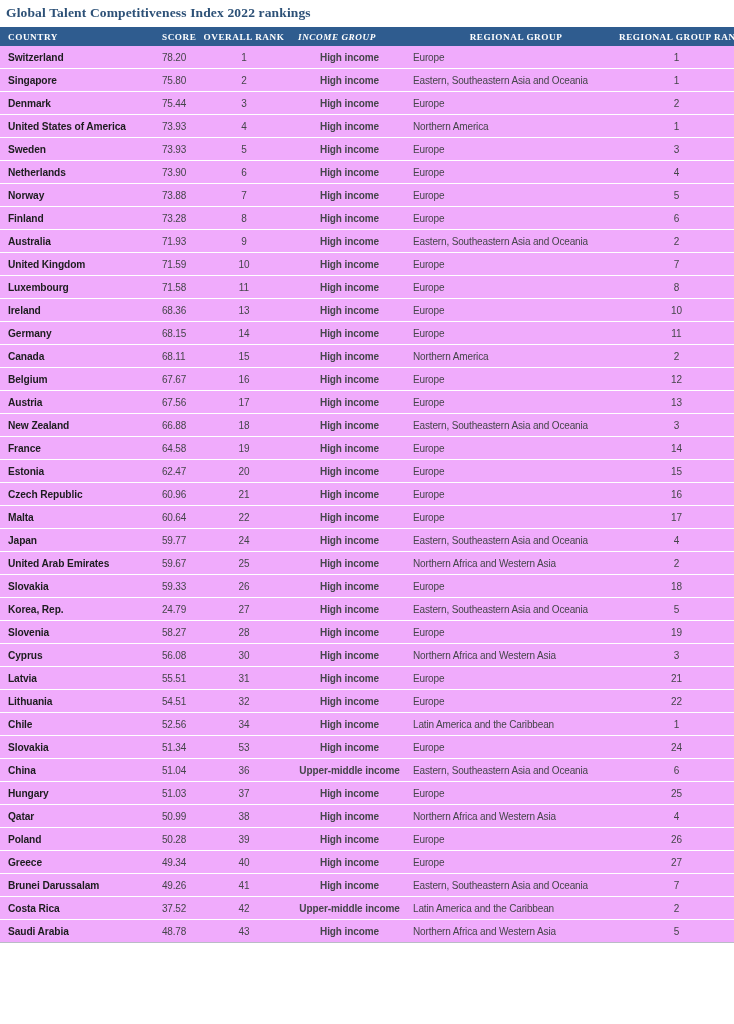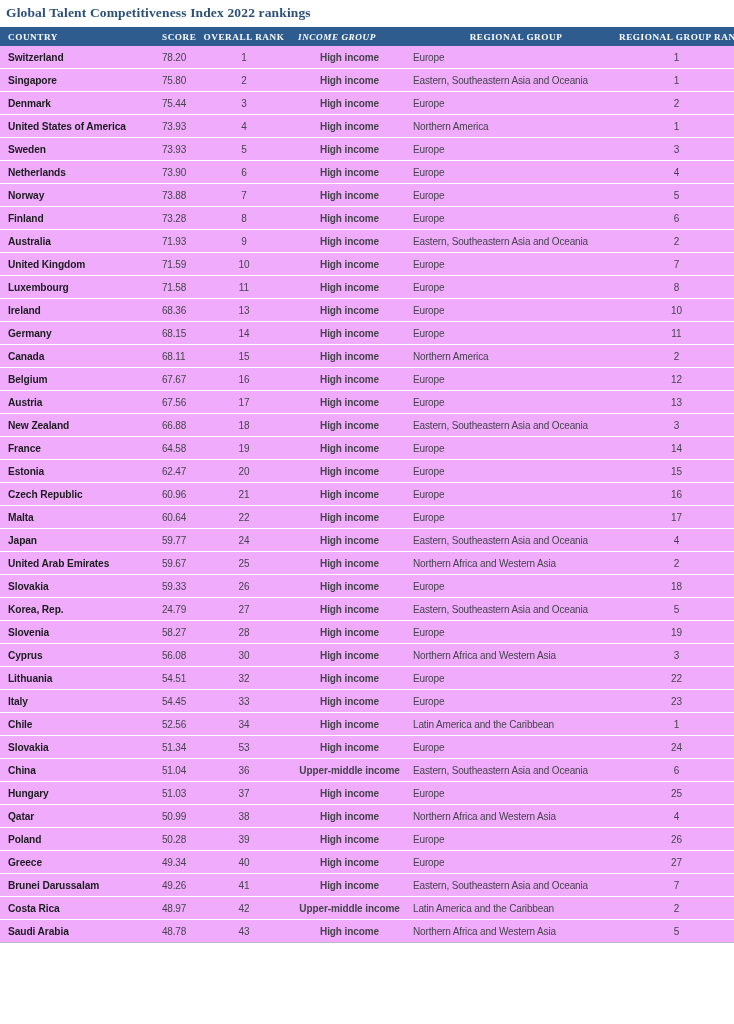--- a/index.html
+++ b/index.html
@@ -364,35 +364,35 @@
           <td class="cell-regrank">19</td>
         </tr>
         <tr class="data-row even">
           <td class="cell-country">Cyprus</td>
           <td class="cell-score">56.08</td>
           <td class="cell-overall">30</td>
           <td class="cell-income">High income</td>
           <td class="cell-region">Northern Africa and Western Asia</td>
           <td class="cell-regrank">3</td>
         </tr>
+        <tr class="data-row odd">
+          <td class="cell-country">Latvia</td>
+          <td class="cell-score">55.51</td>
+          <td class="cell-overall">31</td>
+          <td class="cell-income">High income</td>
+          <td class="cell-region">Europe</td>
+          <td class="cell-regrank">21</td>
+        </tr>
         <tr class="data-row even">
           <td class="cell-country">Lithuania</td>
           <td class="cell-score">54.51</td>
           <td class="cell-overall">32</td>
           <td class="cell-income">High income</td>
           <td class="cell-region">Europe</td>
           <td class="cell-regrank">22</td>
-        </tr>
-        <tr class="data-row odd">
-          <td class="cell-country">Italy</td>
-          <td class="cell-score">54.45</td>
-          <td class="cell-overall">33</td>
-          <td class="cell-income">High income</td>
-          <td class="cell-region">Europe</td>
-          <td class="cell-regrank">23</td>
         </tr>
         <tr class="data-row even">
           <td class="cell-country">Chile</td>
           <td class="cell-score">52.56</td>
           <td class="cell-overall">34</td>
           <td class="cell-income">High income</td>
           <td class="cell-region">Latin America and the Caribbean</td>
           <td class="cell-regrank">1</td>
         </tr>
         <tr class="data-row odd">
@@ -446,21 +446,21 @@
         <tr class="data-row odd">
           <td class="cell-country">Brunei Darussalam</td>
           <td class="cell-score">49.26</td>
           <td class="cell-overall">41</td>
           <td class="cell-income">High income</td>
           <td class="cell-region">Eastern, Southeastern Asia and Oceania</td>
           <td class="cell-regrank">7</td>
         </tr>
         <tr class="data-row even">
           <td class="cell-country">Costa Rica</td>
-          <td class="cell-score">48.97</td>
+          <td class="cell-score">37.52</td>
           <td class="cell-overall">42</td>
           <td class="cell-income">Upper-middle income</td>
           <td class="cell-region">Latin America and the Caribbean</td>
           <td class="cell-regrank">2</td>
         </tr>
         <tr class="data-row odd">
           <td class="cell-country">Saudi Arabia</td>
           <td class="cell-score">48.78</td>
           <td class="cell-overall">43</td>
           <td class="cell-income">High income</td>

